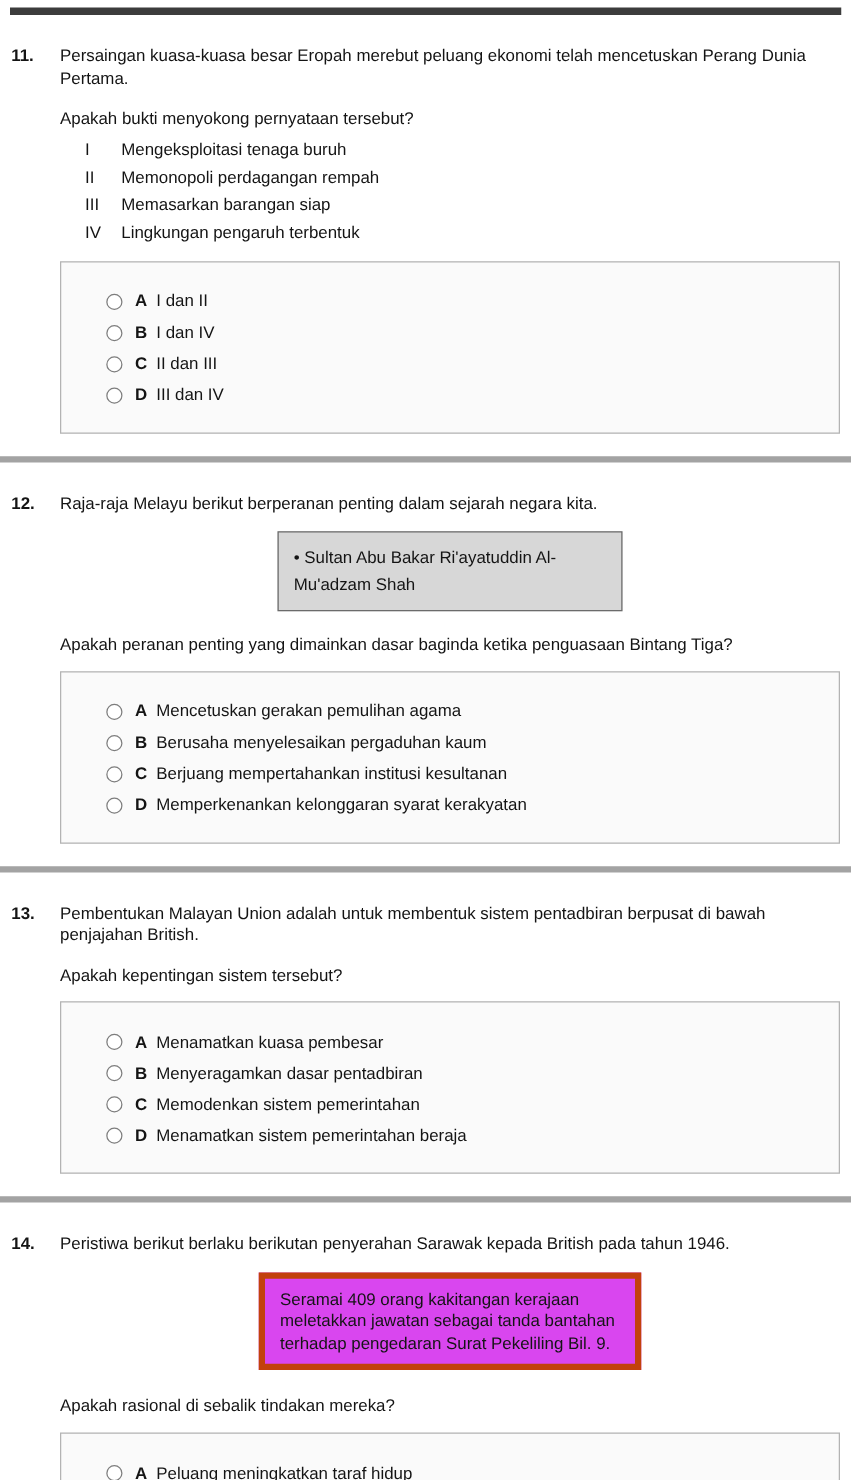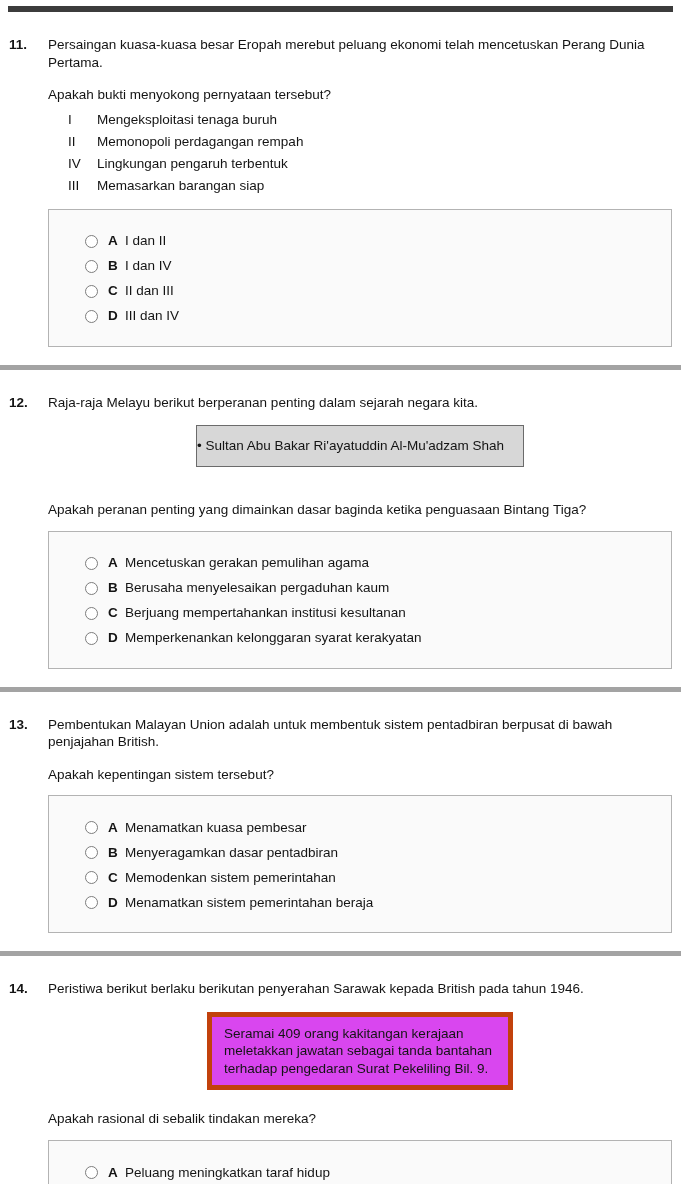--- a/index.html
+++ b/index.html
@@ -67,25 +67,25 @@
     margin-right: 10px;
     flex-shrink: 0;
   }
   .option-letter {
     font-weight: bold;
     width: 17px;
     flex-shrink: 0;
   }
   .option-text { white-space: nowrap; }
   .stimulus-gray {
-    margin: 14px auto 34px auto;
-    width: 328px;
+    margin: 14px auto 18px auto;
+    width: 276px;
     background: #d7d7d7;
     border: 1px solid #6b6b6b;
-    padding: 9px 0;
+    padding: 9px 12px;
     line-height: 22px;
   }
   .stimulus-purple {
     margin: 14px auto 20px auto;
     width: 306px;
     background: #d946ef;
     border: 5px solid #c2410c;
     padding: 8px 12px;
     line-height: 17.5px;
   }
@@ -103,26 +103,26 @@
     <div class="roman-list">
       <div class="roman-row">
         <span class="roman-num">I</span>
         <span>Mengeksploitasi tenaga buruh</span>
       </div>
       <div class="roman-row">
         <span class="roman-num">II</span>
         <span>Memonopoli perdagangan rempah</span>
       </div>
       <div class="roman-row">
+        <span class="roman-num">III</span>
+        <span>Memasarkan barangan siap</span>
+      </div>
+      <div class="roman-row">
         <span class="roman-num">IV</span>
         <span>Lingkungan pengaruh terbentuk</span>
-      </div>
-      <div class="roman-row">
-        <span class="roman-num">III</span>
-        <span>Memasarkan barangan siap</span>
       </div>
     </div>
     <div class="options-box">
       <div class="option-row">
         <span class="radio"></span>
         <span class="option-letter">A</span>
         <span class="option-text">I dan II</span>
       </div>
       <div class="option-row">
         <span class="radio"></span>

